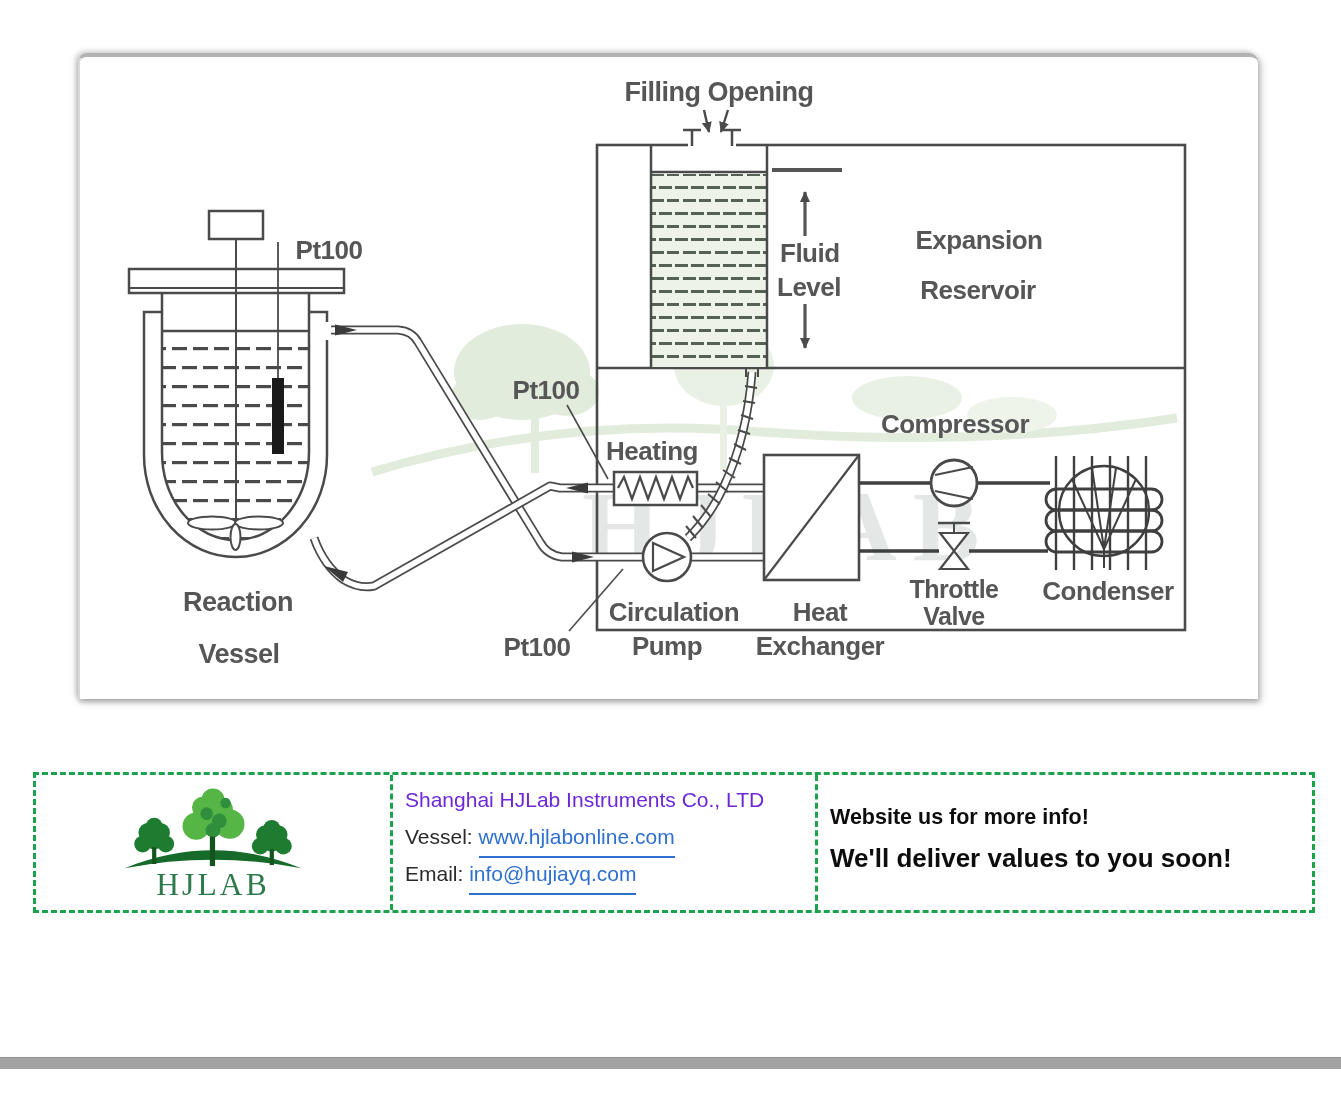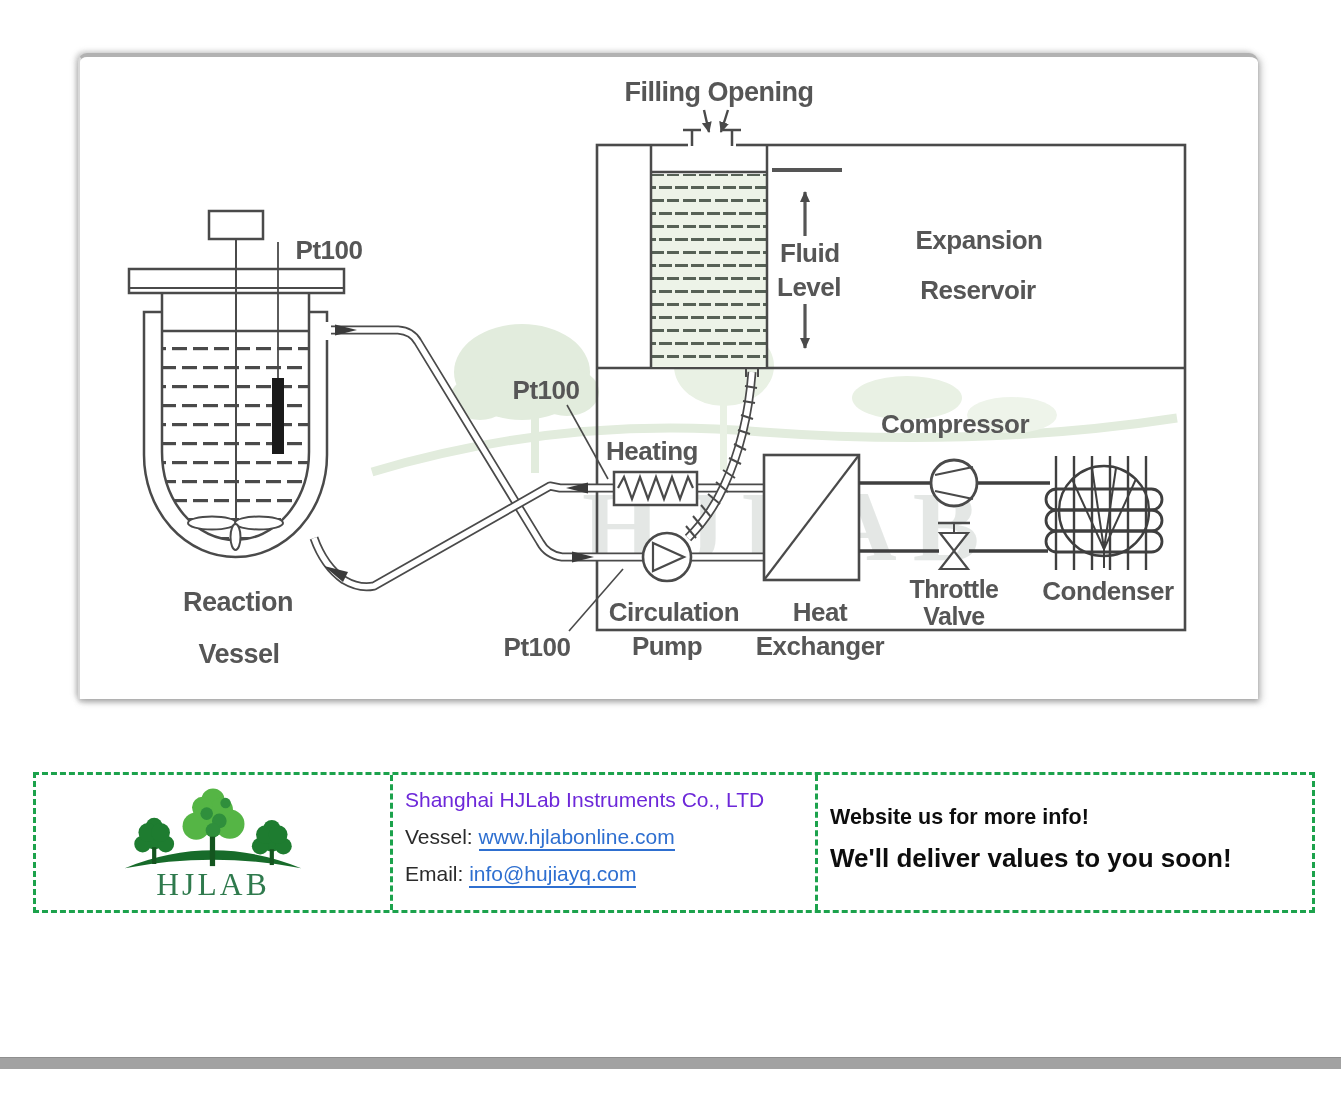--- a/index.html
+++ b/index.html
@@ -20,21 +20,21 @@
   .footer { position:absolute; left:33px; top:772px; width:1282px; height:141px;
             box-sizing:border-box; border:3px dashed #1ca24c; display:flex; background:#fff; }
   .fcell { box-sizing:border-box; height:100%; }
   .fcell.logo  { flex:0 0 354px; display:flex; align-items:center; justify-content:center; }
   .fcell.info  { flex:0 0 425px; border-left:3px dashed #1ca24c; padding:10px 0 0 12px; }
   .fcell.msg   { flex:1 1 auto;  border-left:3px dashed #1ca24c; padding:30px 0 0 12px; }
 
   .company { font-size:21px; color:#6d28d9; margin-top:3px; }
   .fline   { font-size:21px; color:#2b2b2b; margin-top:13px; }
   .fline a { color:#2e6fd0; text-decoration:none; border-bottom:2px solid #2e6fd0;
-             padding-bottom:1px; cursor:pointer;margin-top:28px; }
+             padding-bottom:8px; cursor:pointer;margin-top:28px; }
   .contact1 { font-weight:700; font-size:21.5px; color:#0d0d0d; }
   .contact2 { font-weight:700; font-size:26px; color:#0d0d0d; margin-top:13px; }
 
   .graybar { position:absolute; left:0; top:1057px; width:1341px; height:11px;
              background:#a2a2a2; border-top:1px solid #8f8f8f; }
 
   .logo-text { font-family:"Liberation Serif", serif; fill:#2f7a4d; letter-spacing:3px; }
 </style>
 </head>
 <body>

